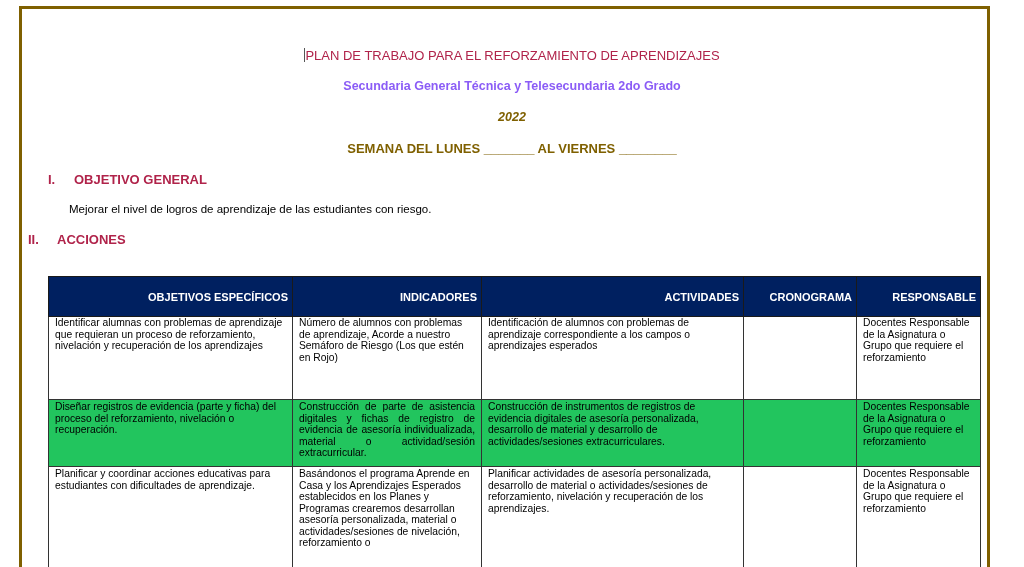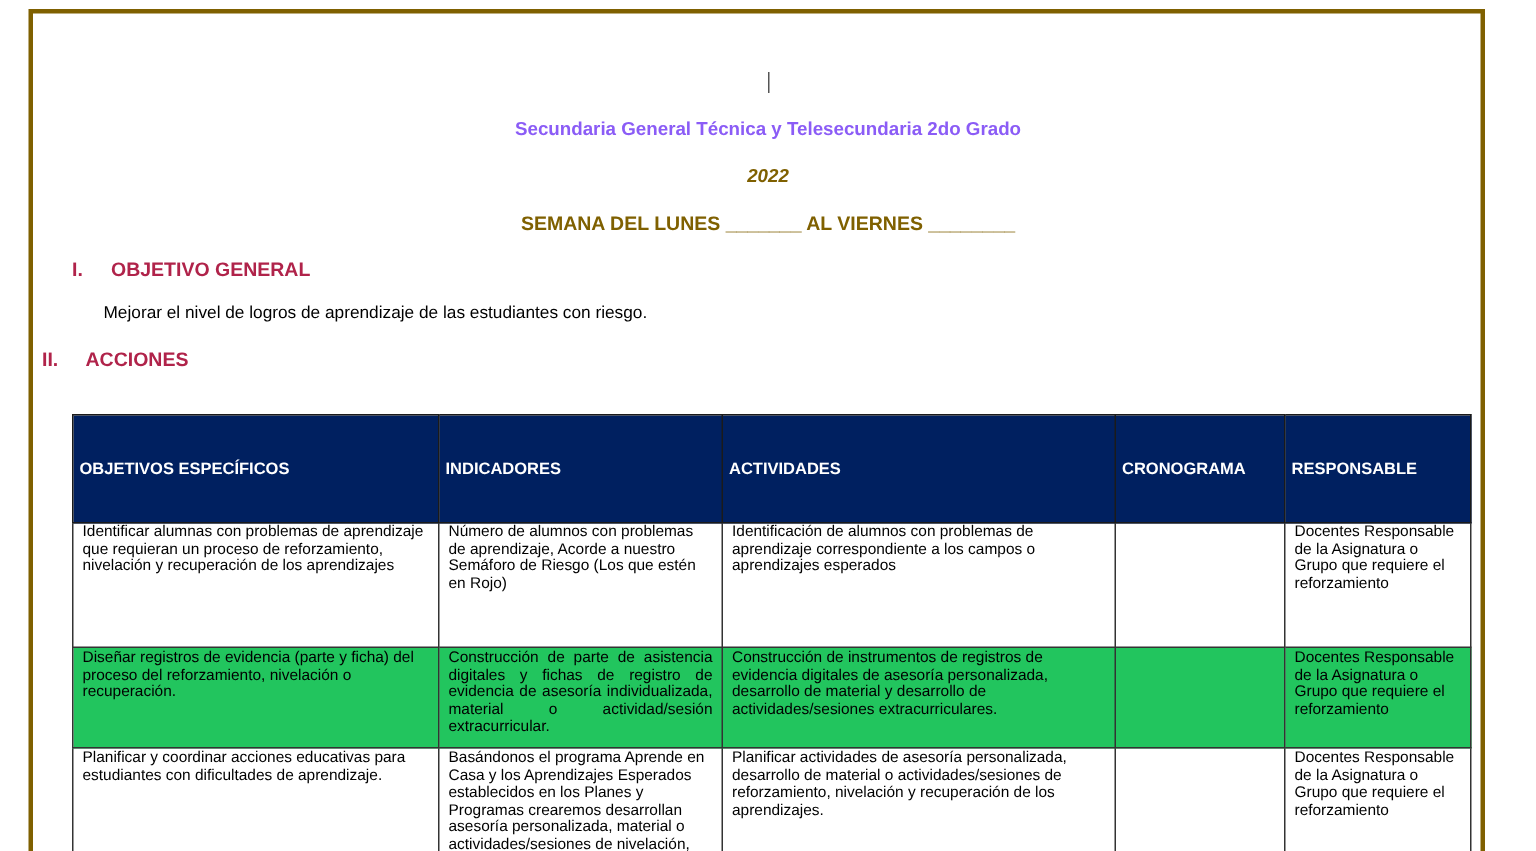--- a/index.html
+++ b/index.html
@@ -58,23 +58,23 @@
       font-size: 10.3px;
       color: #000;
     }
     table.actions th {
       background: #002060;
       color: #ffffff;
       font-weight: bold;
       font-size: 11px;
       height: 39px;
       border: 1px solid #1a1a1a;
-      text-align: left;
+      text-align: right;
       vertical-align: middle;
-      padding: 16px 4px;
+      padding: 0 4px;
     }
     table.actions td {
       border: 1px solid #333;
       vertical-align: top;
       padding: 1px 6px 2px 6px;
       line-height: 11.5px;
     }
     tr.row1 td { height: 80px; padding-top: 0; }
     tr.row2 td { background: #22c55e; height: 63px; }
     tr.row3 td { height: 110px; }
@@ -83,21 +83,21 @@
     .col2 { width: 189px; }
     .col3 { width: 262px; }
     .col4 { width: 113px; }
     .col5 { width: 124px; }
   </style>
 </head>
 <body>
 
 <div class="page-frame"></div>
 
-<div class="title t1"><span class="cursor"></span></div>
+<div class="title t1"><span class="cursor"></span><span>PLAN DE TRABAJO PARA EL REFORZAMIENTO DE APRENDIZAJES</span></div>
 <div class="title t2">Secundaria General Técnica y Telesecundaria 2do Grado</div>
 <div class="title t3">2022</div>
 <div class="title t4">SEMANA DEL LUNES _______ AL VIERNES ________</div>
 
 <div class="section-head sec1">
   <span class="num">I.</span><span>OBJETIVO GENERAL</span>
 </div>
 <div class="objective-text">Mejorar el nivel de logros de aprendizaje de las estudiantes con riesgo.</div>
 
 <div class="section-head sec2">

